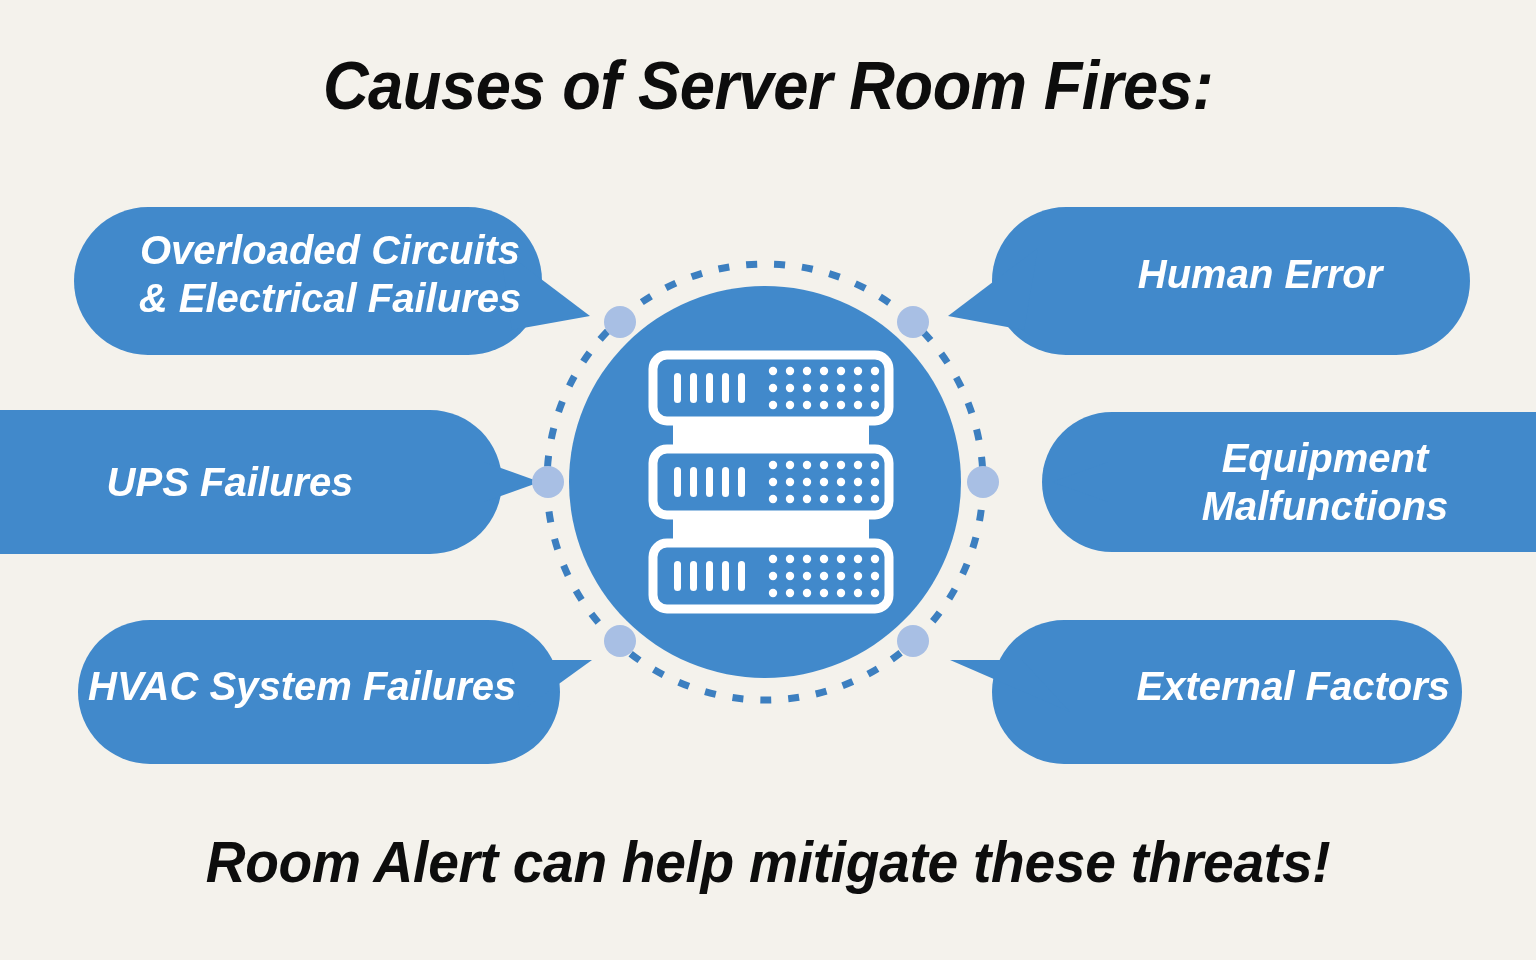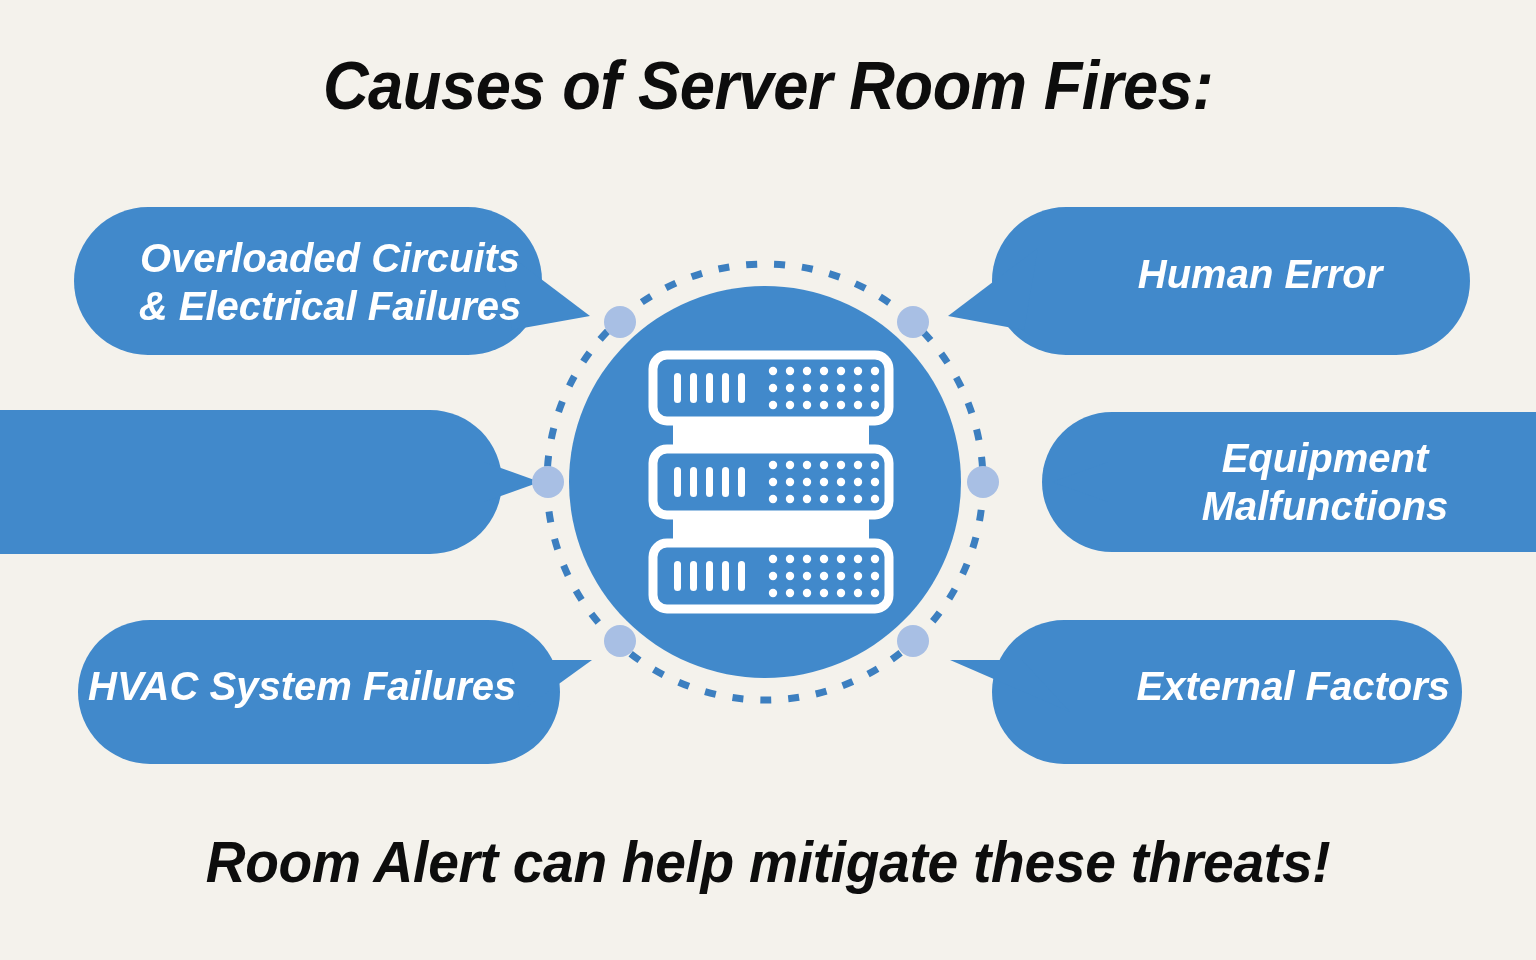--- a/index.html
+++ b/index.html
@@ -224,23 +224,24 @@
       <circle cx="620" cy="322" r="16"></circle>
       <circle cx="913" cy="322" r="16"></circle>
       <circle cx="548" cy="482" r="16"></circle>
       <circle cx="983" cy="482" r="16"></circle>
       <circle cx="620" cy="641" r="16"></circle>
       <circle cx="913" cy="641" r="16"></circle>
     </g>
 
   </svg>
 
-  <div class="callout-text" style="left:120px; top:226px; width:420px; text-align:center;margin-top:8px;">Overloaded Circuits
+  <div class="callout-text" style="left:120px; top:226px; width:420px; text-align:center;">Overloaded Circuits
 &amp; Electrical Failures</div>
 
+  <div class="callout-text" style="left:20px; top:458px; width:420px; text-align:center;">UPS Failures</div>
 
   <div class="callout-text" style="left:88px; top:662px; width:468px; text-align:left;">HVAC System Failures</div>
 
   <div class="callout-text" style="left:1060px; top:250px; width:400px; text-align:center;">Human Error</div>
 
   <div class="callout-text" style="left:1110px; top:434px; width:430px; text-align:center;">Equipment
 Malfunctions</div>
 
   <div class="callout-text" style="left:1050px; top:662px; width:400px; text-align:right;">External Factors</div>
 

